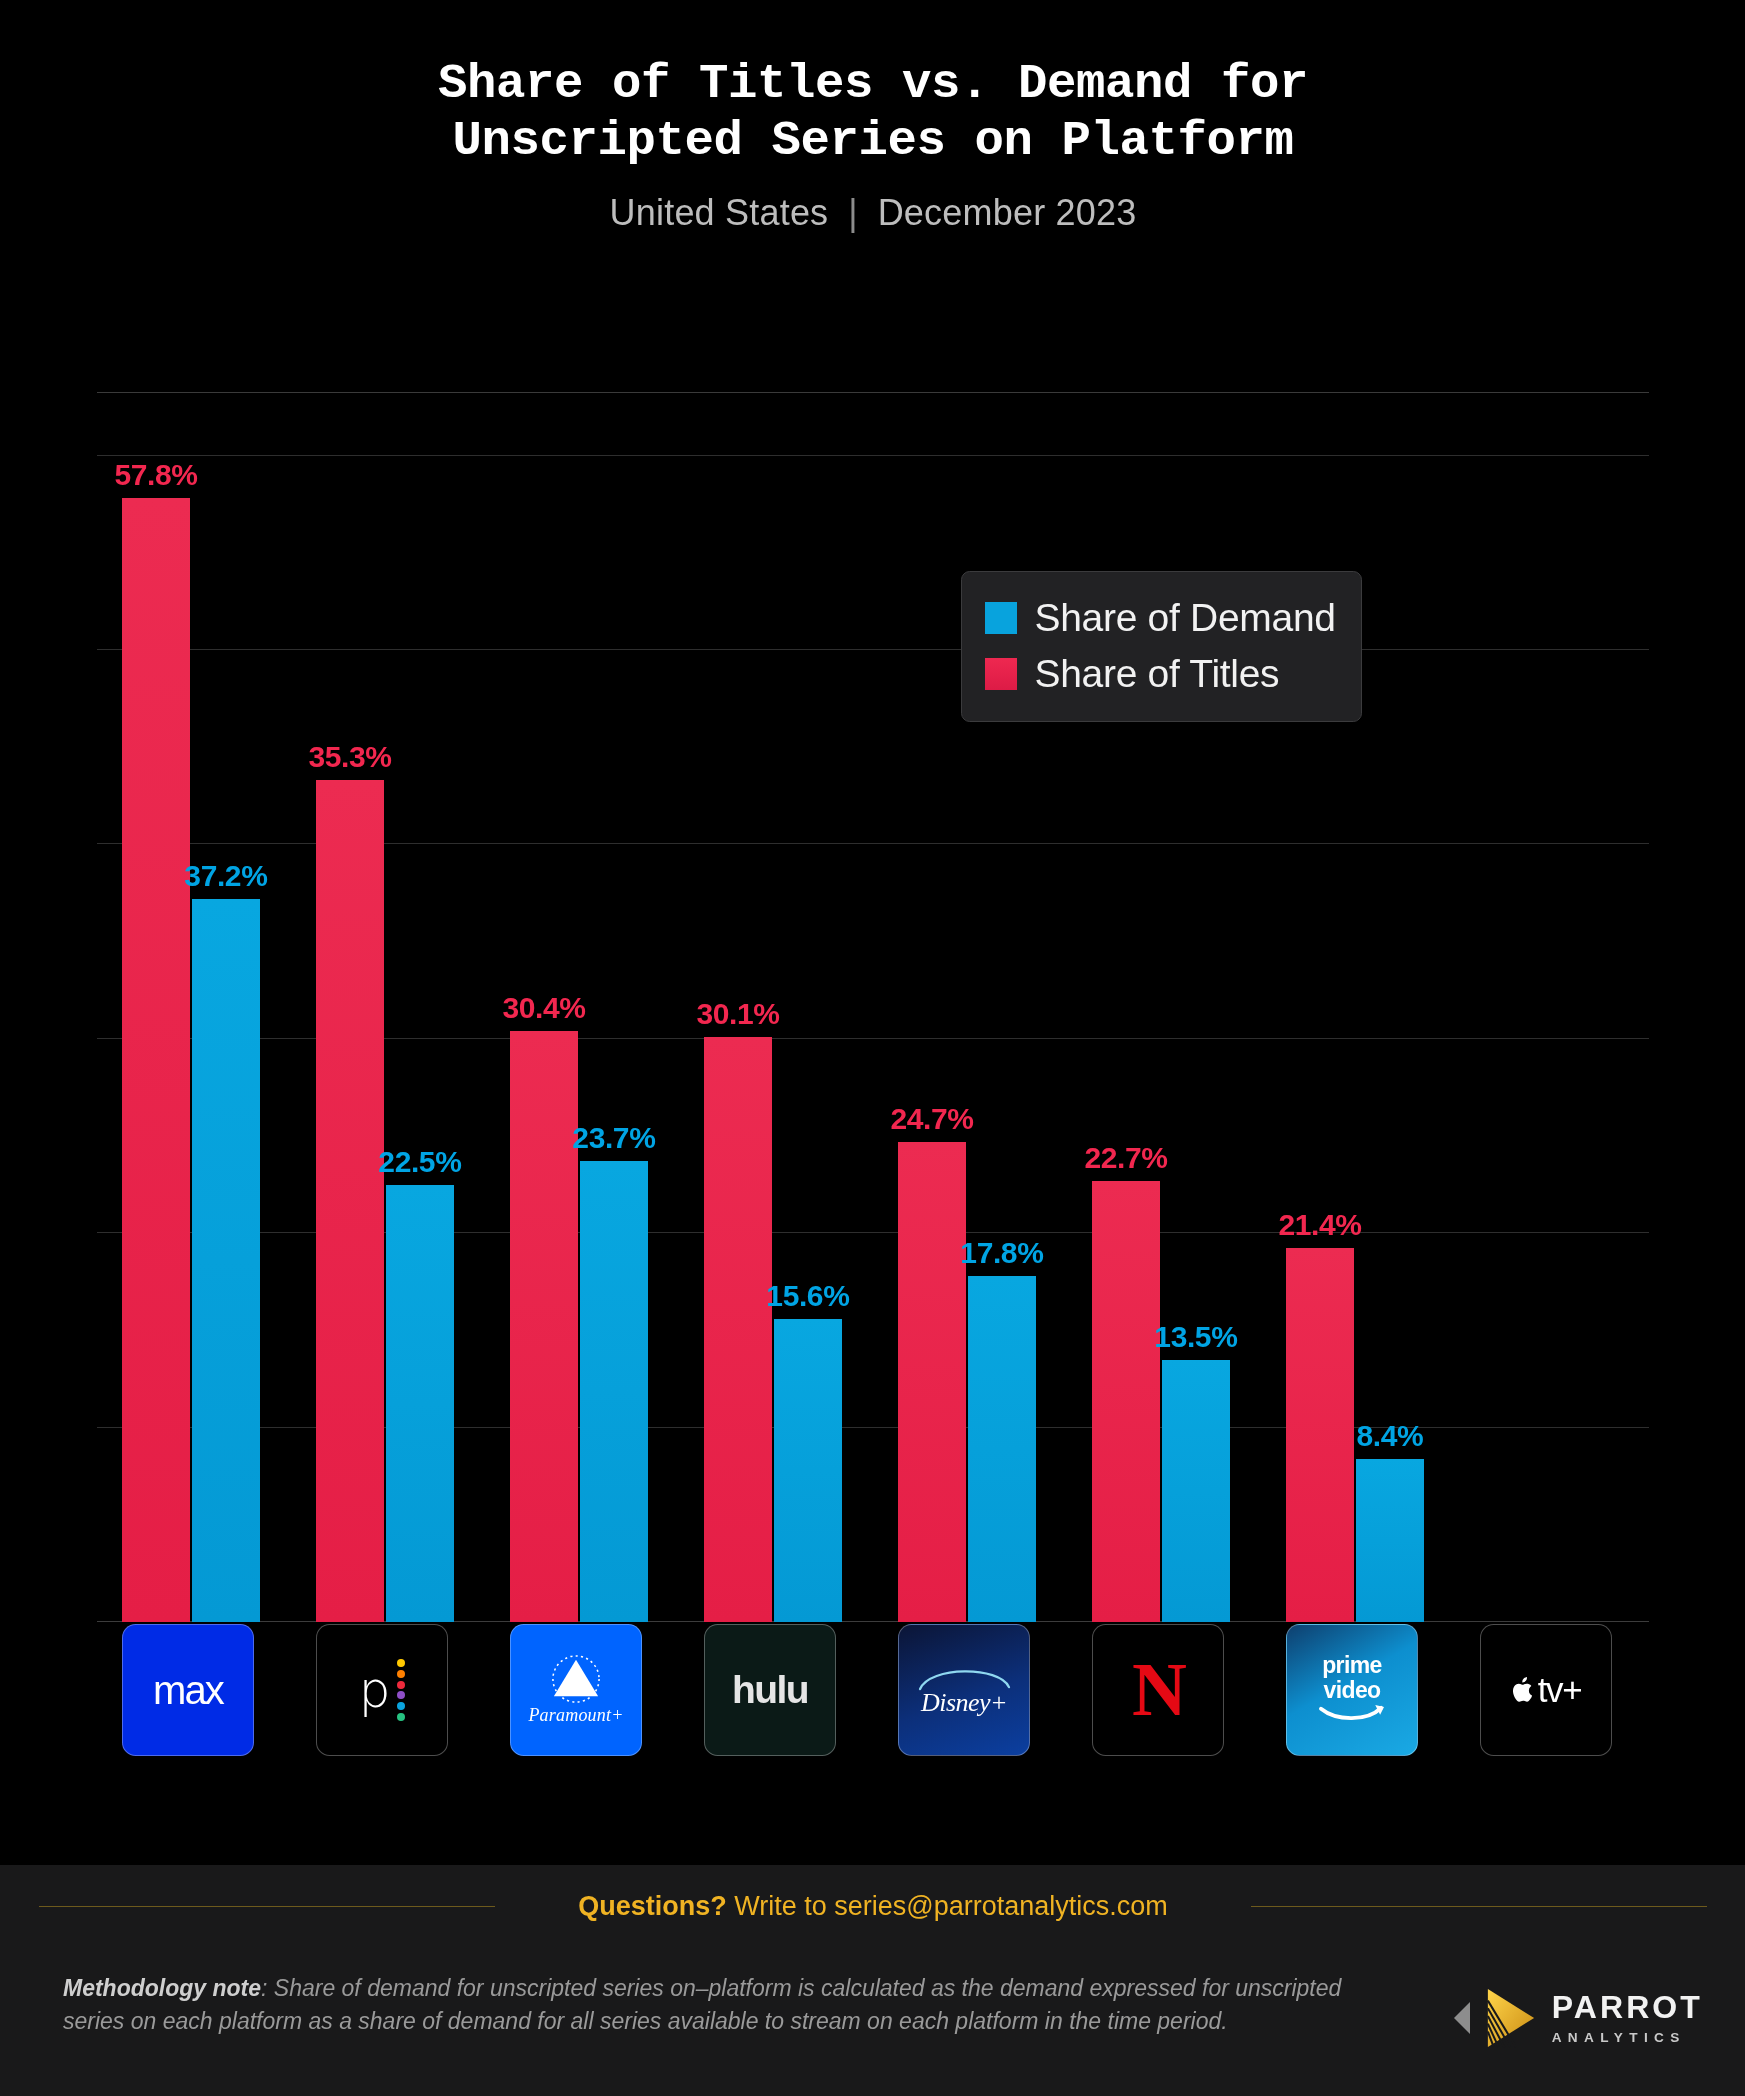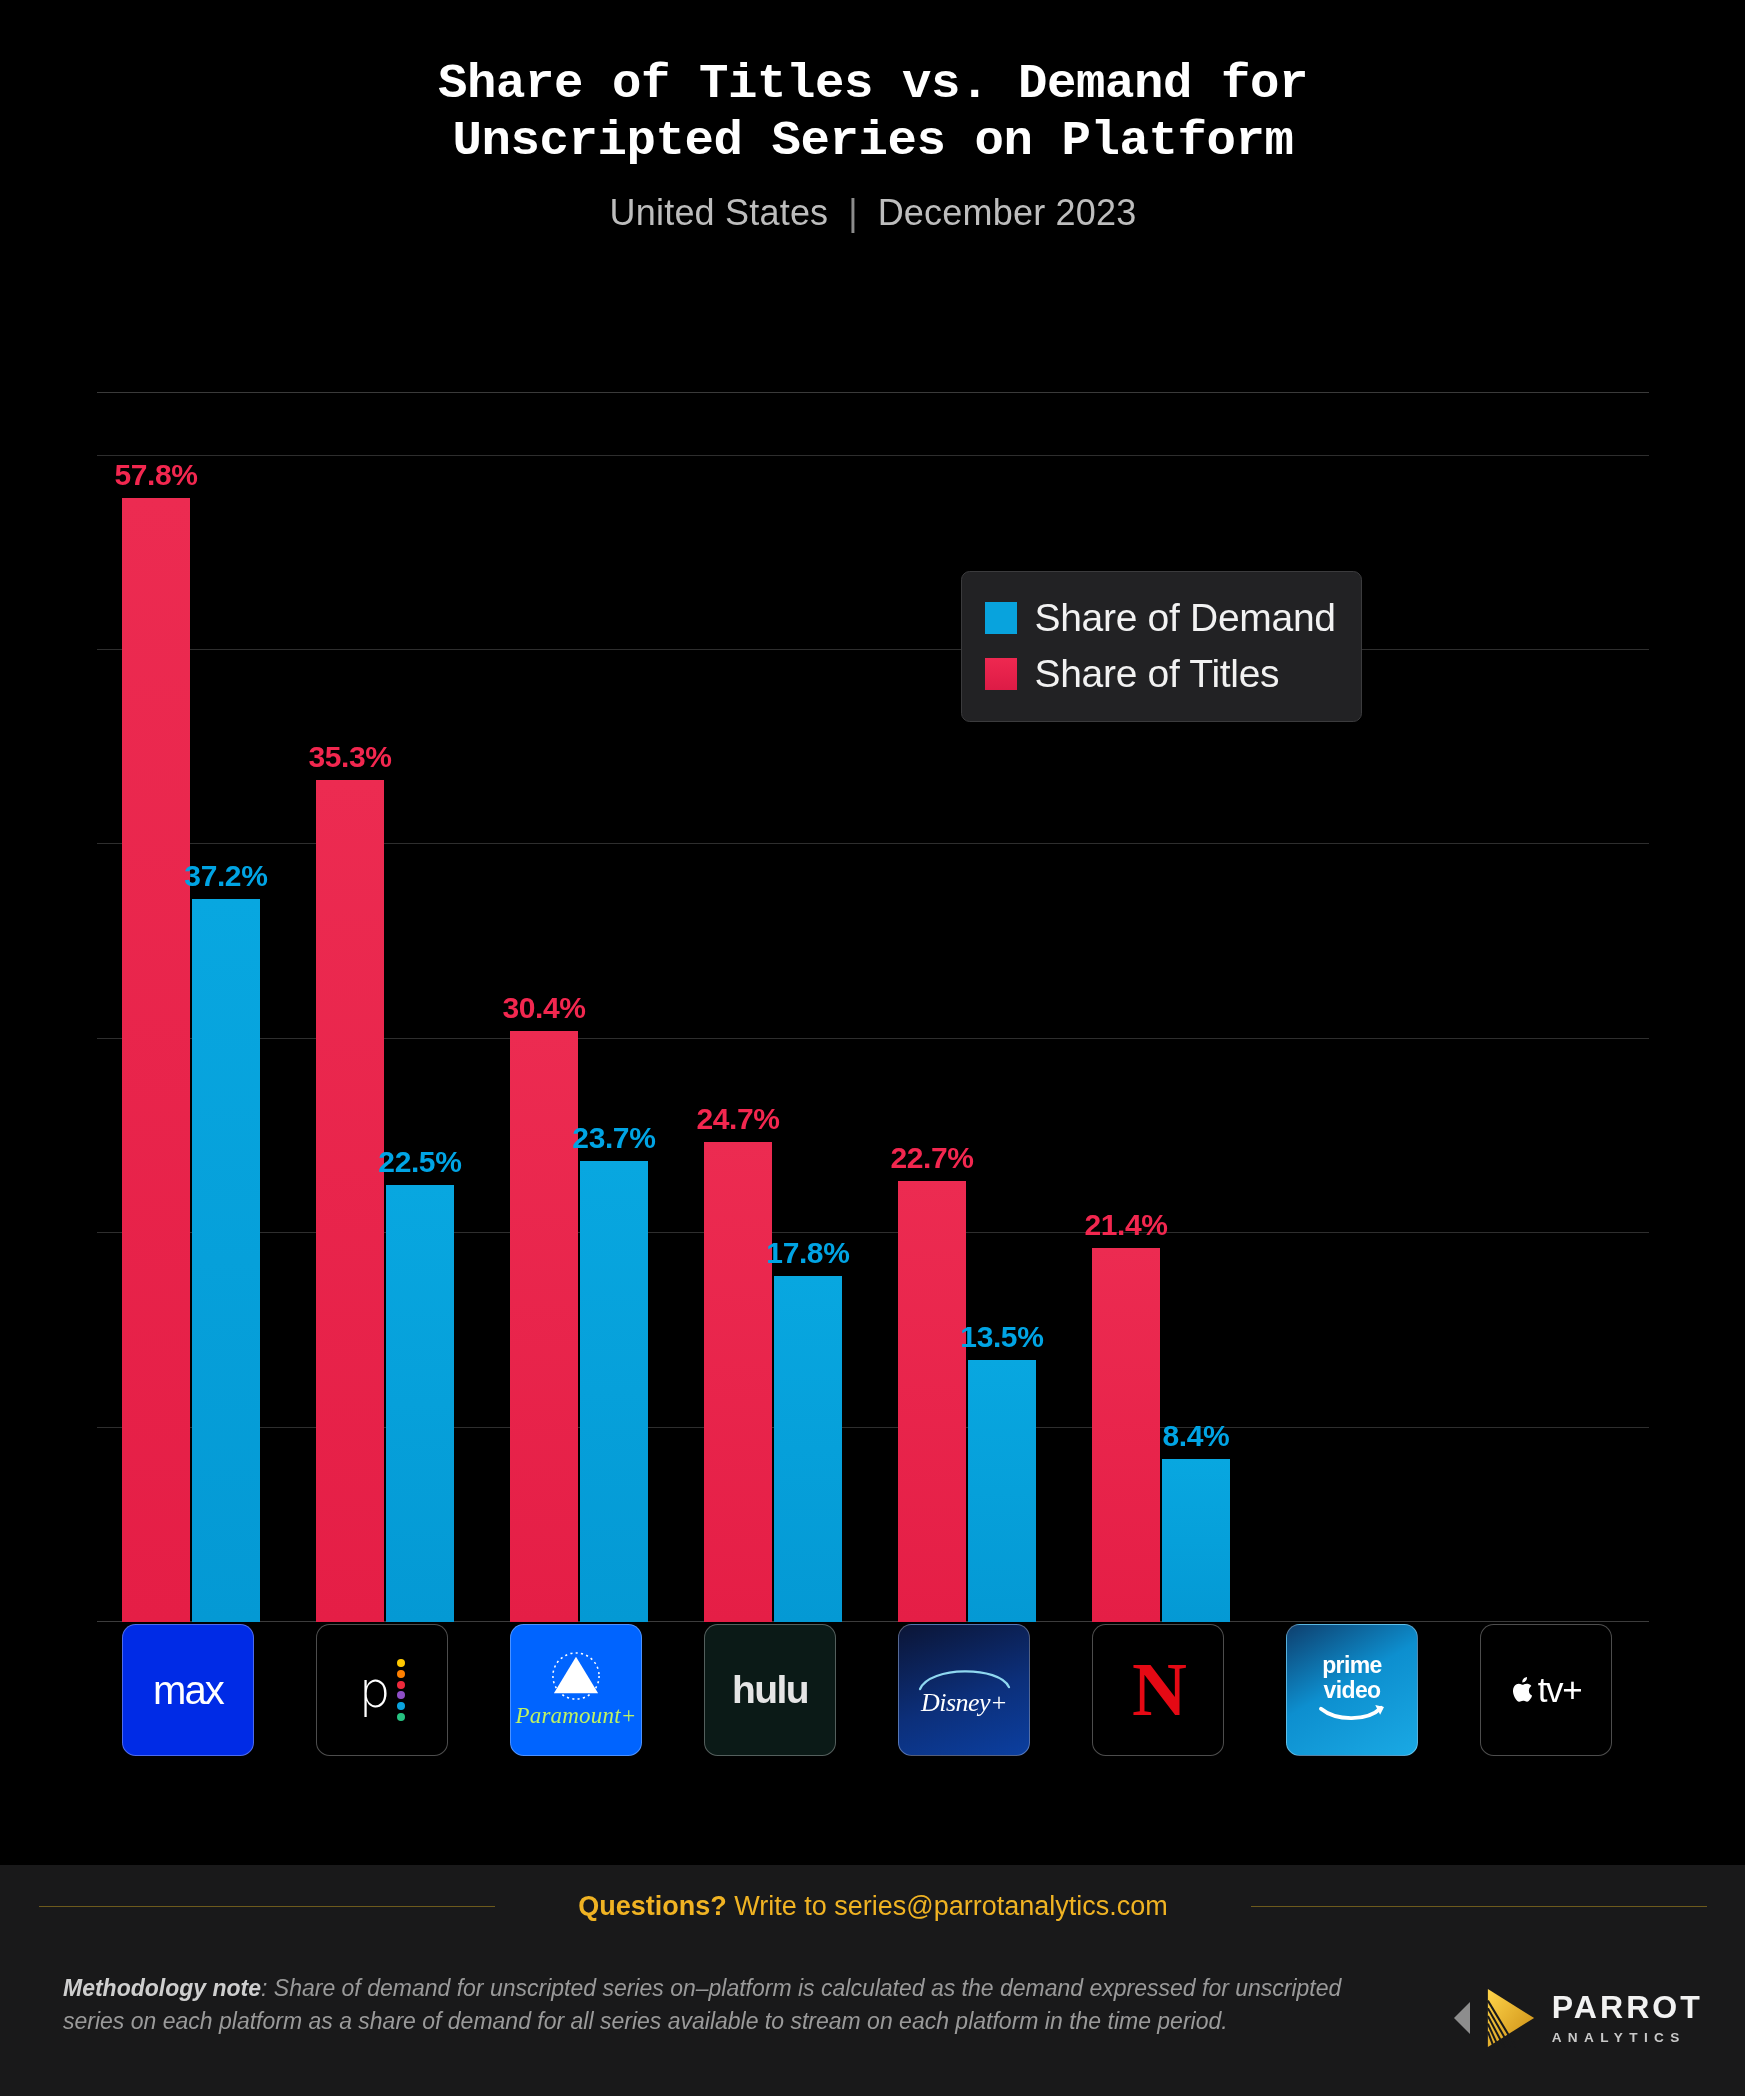--- a/index.html
+++ b/index.html
@@ -142,22 +142,22 @@
           font-family:"Liberation Serif", serif; letter-spacing:-2.9px; }
   .appletv-txt { color:#fff; font-size:35px; font-weight:500; letter-spacing:-1.4px;
                  display:flex; align-items:center; gap:1.9px; }
   .prime-txt { color:#fff; text-align:center; font-size:23px; font-weight:bold;
                line-height:1.08; letter-spacing:-0.6px; }
   .peacock-wrap { display:flex; align-items:center; gap:6.8px; }
   .peacock-p { color:#fff; font-size:50px; font-weight:300; line-height:0.8;
                font-family:"DejaVu Sans", sans-serif; }
   .peacock-dots { display:flex; flex-direction:column; gap:2.9px; }
   .peacock-dots i { width:7.8px; height:7.8px; border-radius:50%; display:block; }
-  .para-txt { color:#bef264; font-family:"Liberation Serif", serif; font-style:italic;
-              font-size:23px; letter-spacing:0.2px; }
+  .para-txt { color:#ffffff; font-family:"Liberation Serif", serif; font-style:italic;
+              font-size:18px; letter-spacing:0.2px; }
   .disney-txt { color:#fff; font-family:"Liberation Serif", serif; font-style:italic;
                 font-size:26px; letter-spacing:-0.5px; }
 
   
   .footer-band {
     position: absolute;
     left: 0; right: 0;
     top: 1865px;
     height: 82px;
     background: #19191a;
@@ -278,20 +278,32 @@
         </div>
         <div class="group" style="width: 194px;">
           <div class="bar-wrap" style="width: 68px; margin-left: 25px;">
             <div class="bar titles" style="height: 591px;">
               <span class="bar-label titles">30.4%</span>
             </div>
           </div>
           <div class="bar-wrap" style="width: 68px; margin-left: 1.9px;">
             <div class="bar demand" style="height: 461px;">
               <span class="bar-label demand">23.7%</span>
+            </div>
+          </div>
+        </div>
+        <div class="group" style="width: 194px;">
+          <div class="bar-wrap" style="width: 68px; margin-left: 25px;">
+            <div class="bar titles" style="height: 585px;">
+              <span class="bar-label titles">30.1%</span>
+            </div>
+          </div>
+          <div class="bar-wrap" style="width: 68px; margin-left: 1.9px;">
+            <div class="bar demand" style="height: 303px;">
+              <span class="bar-label demand">15.6%</span>
             </div>
           </div>
         </div>
         <div class="group" style="width: 194px;">
           <div class="bar-wrap" style="width: 68px; margin-left: 25px;">
             <div class="bar titles" style="height: 480px;">
               <span class="bar-label titles">24.7%</span>
             </div>
           </div>
           <div class="bar-wrap" style="width: 68px; margin-left: 1.9px;">

